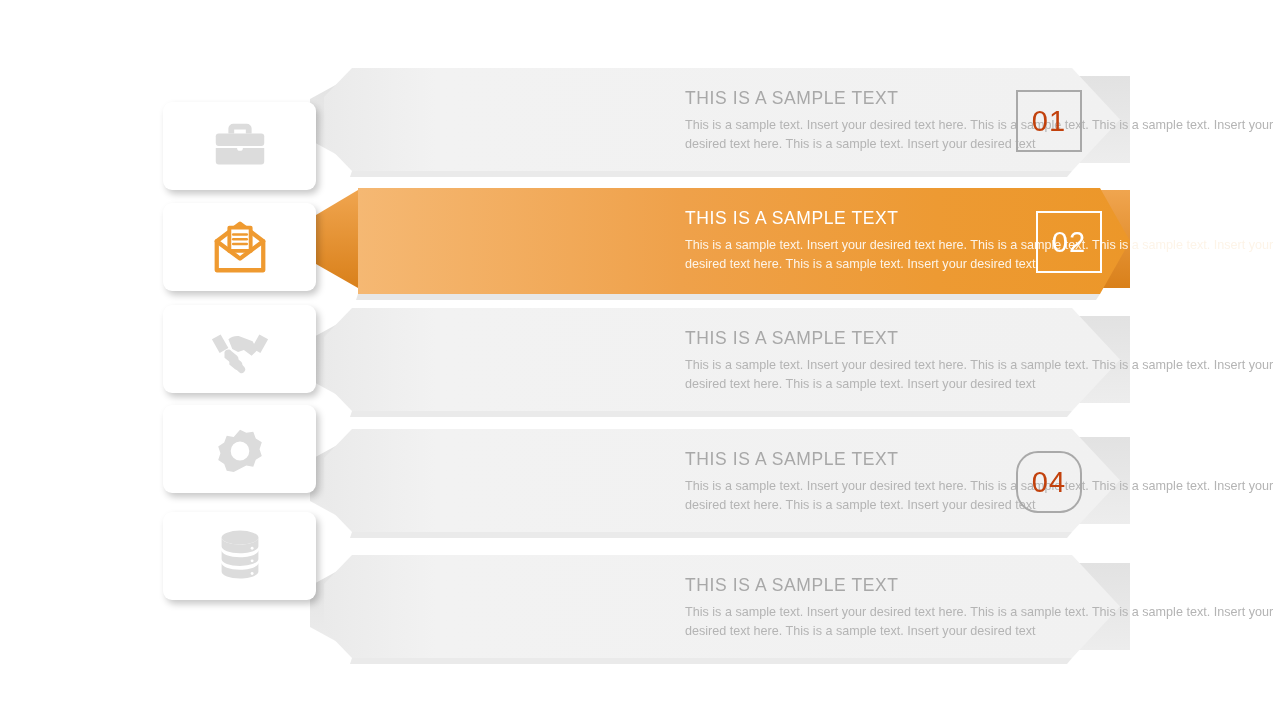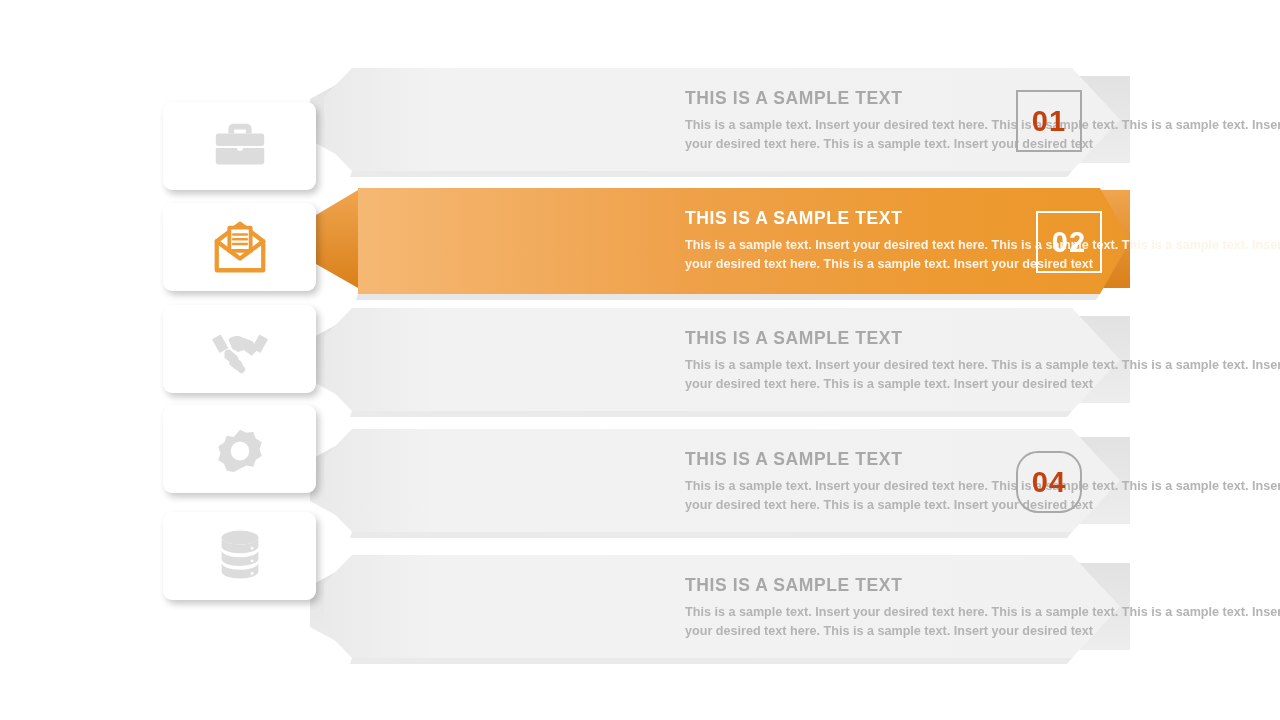--- a/index.html
+++ b/index.html
@@ -14,21 +14,20 @@
     overflow: hidden;
     position: relative;
   }
 
   #diagram {
     position: absolute;
     left: 0;
     top: 0;
     width: 1022px;
     height: 720px;
-    font-weight: bold;
   }
 
   
   .icon-card {
     position: absolute;
     left: 163px;
     width: 153px;
     height: 88px;
     background: #ffffff;
     border-radius: 9px;

